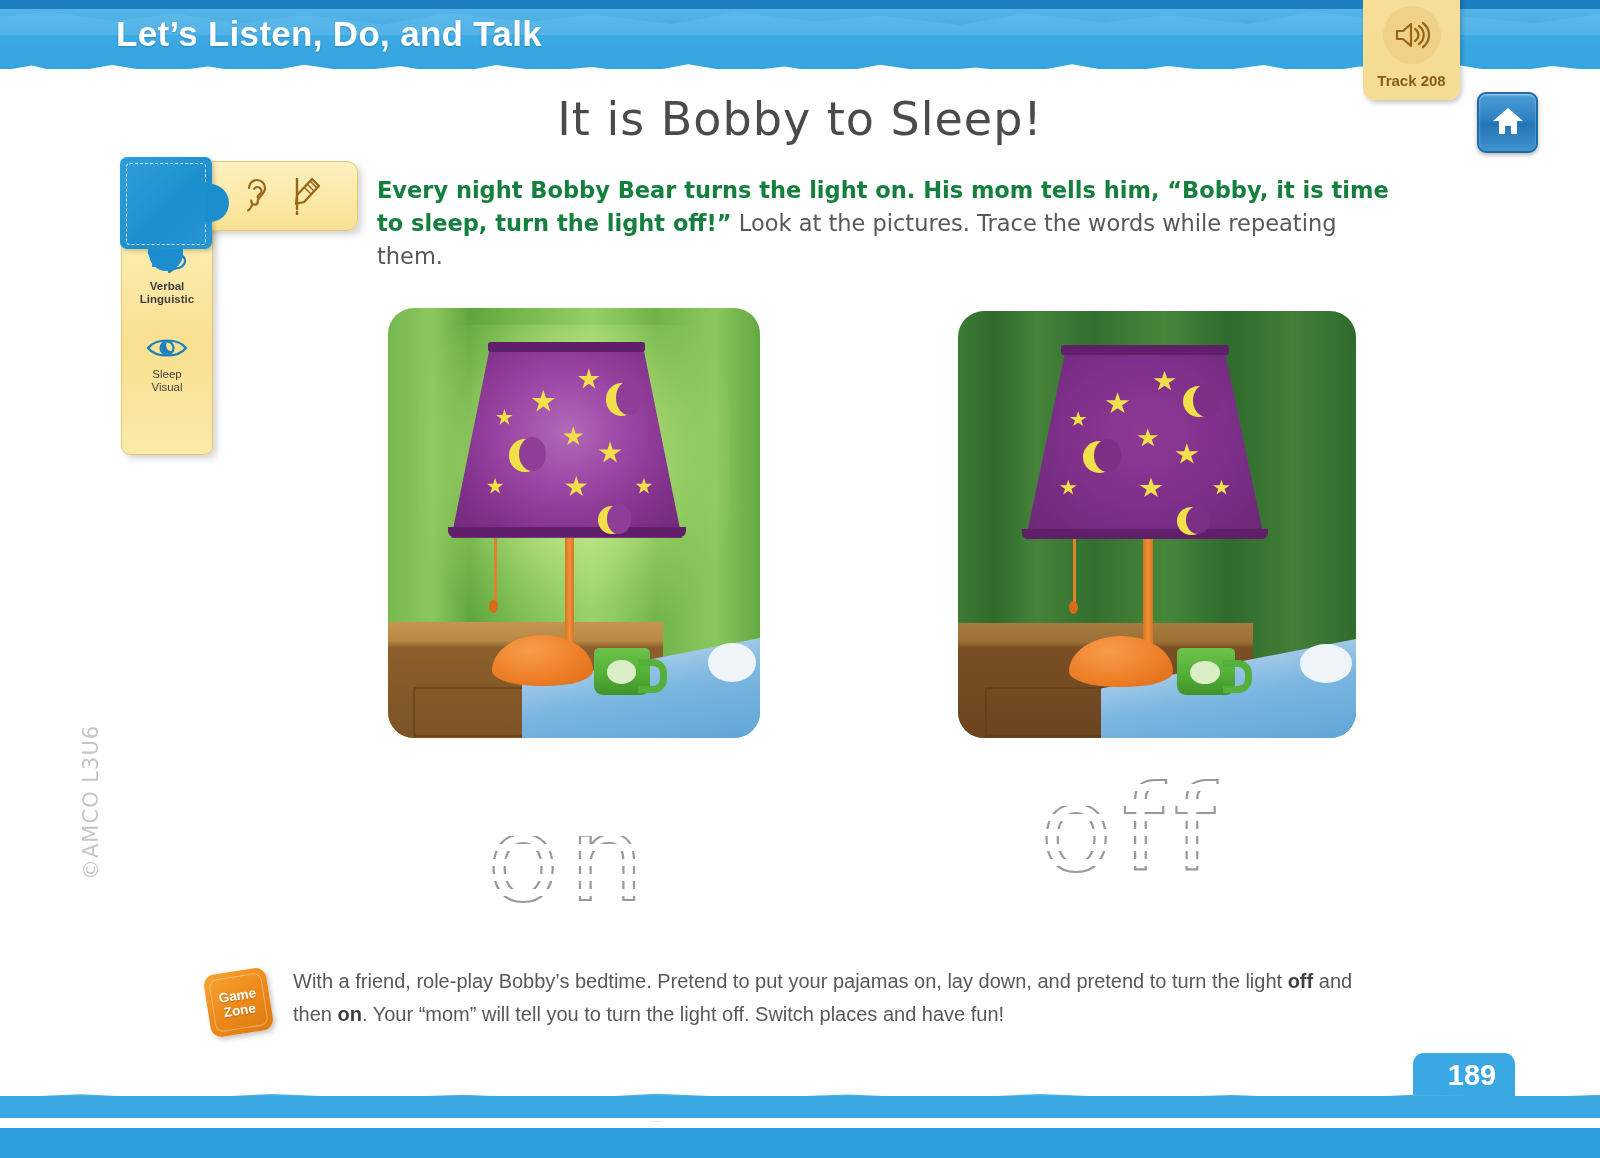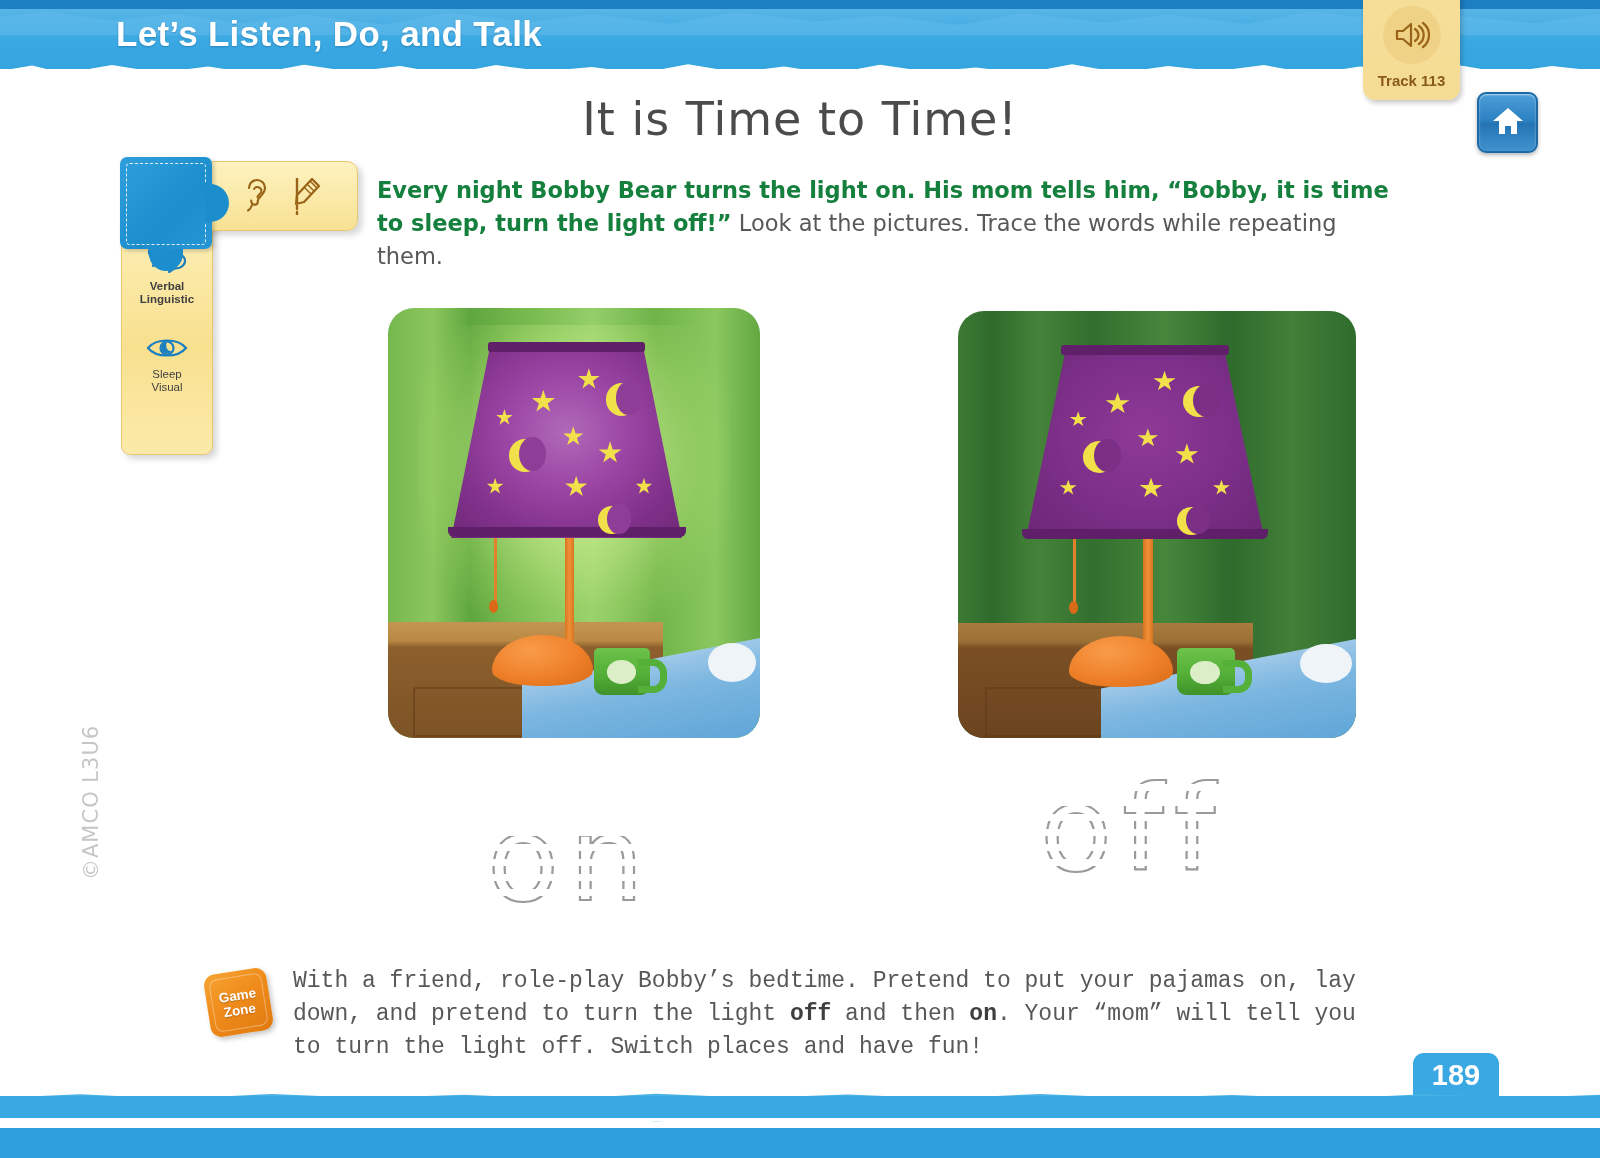--- a/index.html
+++ b/index.html
@@ -237,31 +237,31 @@
     display:flex;flex-direction:column;align-items:center;justify-content:center;
     color:#fff;font-size:13.5px;font-weight:bold;line-height:15px;text-align:center;
     text-shadow:0 1px 1px rgba(140,70,0,.5);
   }
   .game-zone::after{
     content:"";position:absolute;left:5px;top:5px;right:5px;bottom:5px;
     border:1.5px solid rgba(255,255,255,.35);border-radius:8px;
   }
   .game-text{
     position:absolute;left:293px;top:965px;width:1080px;
-    font-size:23px;line-height:33px;color:#585858;
-    font-family:Liberation Mono, monospace;
+    font-size:20px;line-height:33px;color:#585858;
+    font-family:Liberation Sans, sans-serif;
   }
   .game-text b{color:#3f3f3f;font-weight:bold;}
 
   
   .page-num{
     position:absolute;left:1413px;top:1053px;width:86px;height:44px;
     background:#3aa8e2;border-radius:11px 11px 0 0;
     color:#fff;font-size:29px;font-weight:bold;
-    display:flex;align-items:center;justify-content:center;
+    display:flex;align-items:center;justify-content:center;padding-left:16px;
   }
   .footer-band{
     position:absolute;left:0;top:1096px;width:1600px;height:26px;background:#3aa8e2;
   }
   .footer-brush{
     position:absolute;left:0;top:1090px;width:1600px;height:14px;
     background:#48b1e6;
     clip-path:polygon(0% 55%,5% 30%,11% 62%,17% 28%,23% 58%,29% 34%,35% 64%,41% 26%,
       47% 56%,53% 32%,59% 60%,65% 28%,71% 58%,77% 36%,83% 62%,89% 30%,95% 56%,
       100% 34%,100% 100%,0% 100%);
@@ -288,32 +288,32 @@
 
 <div class="track-tab">
   <div class="track-speaker">
     <svg width="36" height="30" viewBox="0 0 36 30">
       <path d="M3 11 h6 L17 4 v22 L9 19 H3 Z" fill="none" stroke="#9a6418" stroke-width="2.2" stroke-linejoin="round"></path>
       <path d="M21 9 a7 7 0 0 1 0 12" fill="none" stroke="#9a6418" stroke-width="2.2" stroke-linecap="round"></path>
       <path d="M25 6 a11 11 0 0 1 0 18" fill="none" stroke="#9a6418" stroke-width="2.2" stroke-linecap="round"></path>
       <path d="M29 3 a15 15 0 0 1 0 24" fill="none" stroke="#9a6418" stroke-width="2.2" stroke-linecap="round"></path>
     </svg>
   </div>
-  <div class="track-label">Track 113</div>
+  <div class="track-label">Track 208</div>
 </div>
 
 <div class="home-btn">
   <span>
     <svg width="34" height="32" viewBox="0 0 34 32">
       <path d="M17 3 L32 16 H26 V29 H20 V21 H14 V29 H8 V16 H2 Z" fill="#ffffff"></path>
     </svg>
   </span>
 </div>
 
-<div class="page-title">It is Time to Time!</div>
+<div class="page-title">It is Bobby to Sleep!</div>
 
 <div class="skill-strip">
   <div class="skill skill-1">
     <span>
       <svg width="44" height="34" viewBox="0 0 44 34">
         <ellipse cx="17" cy="12" rx="13" ry="9.5" fill="none" stroke="#1b7fc0" stroke-width="2.2"></ellipse>
         <path d="M11 19 L8 26 L16 21" fill="none" stroke="#1b7fc0" stroke-width="2.2" stroke-linejoin="round"></path>
         <ellipse cx="30" cy="21" rx="10" ry="7.5" fill="none" stroke="#1b7fc0" stroke-width="2.2"></ellipse>
         <path d="M26 27 L24 32 L30 28" fill="none" stroke="#1b7fc0" stroke-width="2.2" stroke-linejoin="round"></path>
       </svg>

